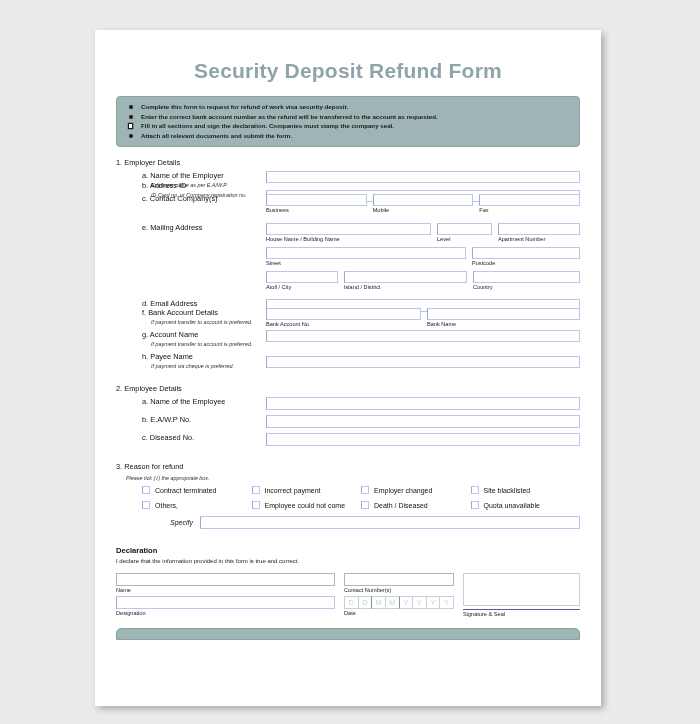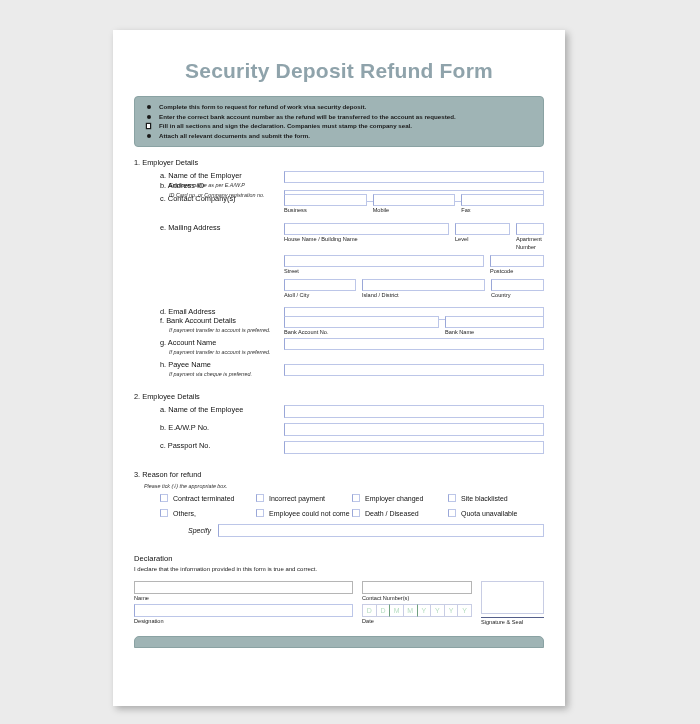--- a/index.html
+++ b/index.html
@@ -4,22 +4,22 @@
 <style>
   html, body {
     margin: 0; padding: 0;
     width: 700px; height: 724px;
     background: #ebebeb;
     font-family: "Liberation Sans", sans-serif;
     overflow: hidden;
   }
   #page {
     position: absolute;
-    left: 113px; top: 30px;
-    width: 452px; height: 676px;
+    left: 95px; top: 30px;
+    width: 506px; height: 676px;
     background: #ffffff;
     box-shadow: 3px 3px 7px rgba(0,0,0,0.28);
     overflow: hidden;
   }
   .inner { padding: 0 21px; }
 
   
   .title {
     text-align: center;
     color: #8fa3ab;
@@ -145,21 +145,21 @@
   .specify-lbl {
     font-size: 7px;
     font-style: italic;
     color: #111;
     margin-right: 7px;
   }
 
   
   .decl-h {
     font-size: 7.6px;
-    font-weight: normal;
+    font-weight: bold;
     color: #111;
     margin-bottom: 3px;
   }
   .decl-p {
     font-size: 6px;
     color: #222;
     margin-bottom: 9px;
   }
   .decl-grid { display: flex; gap: 9px; }
   .dcol-a { flex: 0 0 219px; }
@@ -372,21 +372,21 @@
           <div class="fld tall"></div>
         </div>
     </div>
     <div class="row" style="margin-top:5px">
       <div class="lbl">b. E.A/W.P No.</div>
       <div class="fields">
           <div class="fld tall"></div>
         </div>
     </div>
     <div class="row" style="margin-top:5px">
-      <div class="lbl">c. Passport No.</div>
+      <div class="lbl">c. Diseased No.</div>
       <div class="fields">
           <div class="fld tall"></div>
         </div>
     </div>
 
     <div style="height:16px"></div>
     <div class="sec-head">3. Reason for refund</div>
     <div class="chk-note">Please tick (√) the appropriate box.</div>
 
     <div class="chk-grid">

